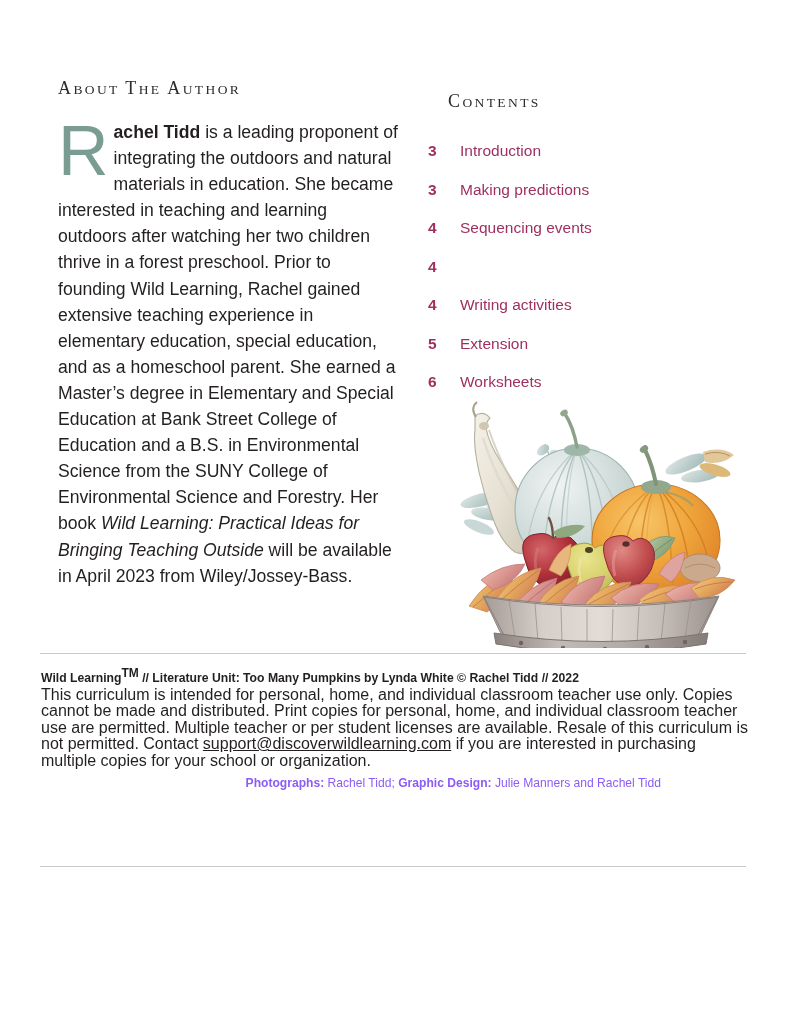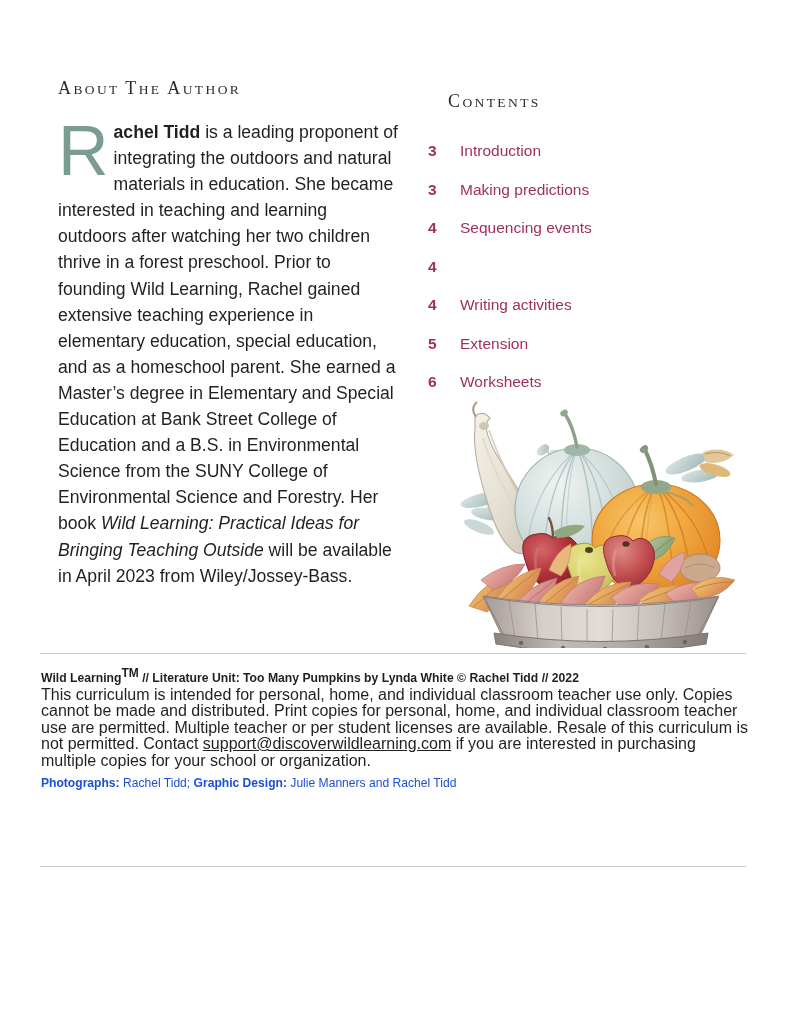--- a/index.html
+++ b/index.html
@@ -161,21 +161,22 @@
 
   .credits {
     position: absolute;
     left: 41px;
     top: 772px;
     width: 620px;
   }
   .credit-line {
     font-size: 12.1px;
     line-height: 22px;
-    color: #1d4ed8;
+    color: #8b5cf6;
+    text-align: right;
   }
   .credit-line b { font-weight: 700; }
 
   
   .footer {
     position: absolute;
     left: 0;
     top: 944px;
     width: 786px;
     height: 46px;

